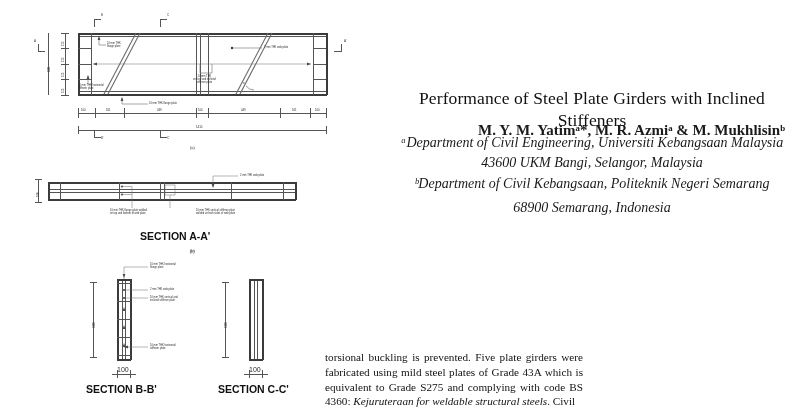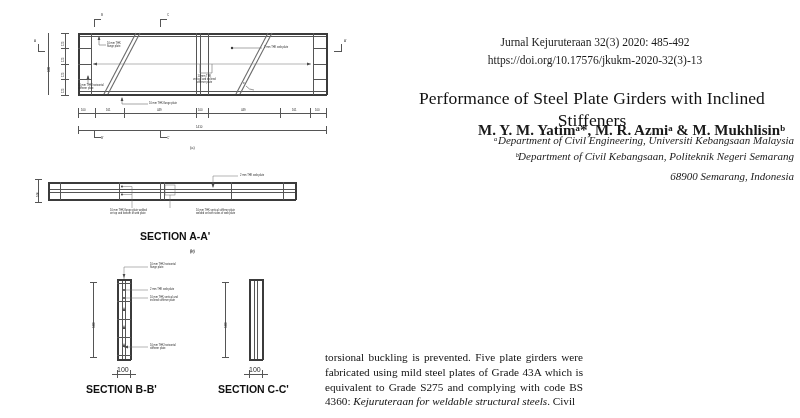--- a/index.html
+++ b/index.html
@@ -19,21 +19,21 @@
     position:absolute;left:390px;top:88px;width:404px;
     text-align:center;font-size:17.5px;line-height:1.25;color:#111;
     letter-spacing:.1px;
   }
   .authors{
     position:absolute;left:400px;top:122px;width:385px;
     text-align:right;font-size:15px;font-weight:bold;color:#1a1a1a;
   }
   .affil{
     position:absolute;left:390px;top:133px;width:404px;
-    text-align:right;font-size:11px;font-style:italic;line-height:1.45;color:#1a1a1a;
+    text-align:center;font-size:14px;font-style:italic;line-height:1.45;color:#1a1a1a;
   }
   .affil .gap{display:block;height:4px;}
   .src-caption{
     position:absolute;left:400px;top:211px;width:385px;
     text-align:center;font-size:11.5px;color:#9b9b9b;
     font-family:"Liberation Sans",sans-serif;
   }
   .bodytext{
     position:absolute;left:325px;top:350px;width:258px;
     font-size:11.2px;line-height:1.32;color:#111;text-align:justify;
@@ -60,31 +60,28 @@
           font-size:4px;color:#333;}
   .seclabel{position:absolute;font-family:"Liberation Sans",sans-serif;
             font-weight:bold;font-size:10.5px;color:#111;white-space:nowrap;}
   svg.ovl{position:absolute;left:0;top:0;overflow:visible;}
 </style>
 </head>
 <body>
 
 <div class="page">
 
-  <div class="journal">
-    <div>Jurnal Kejuruteraan 32(3) 2020: 485-492</div>
-    <div>https://doi.org/10.17576/jkukm-2020-32(3)-13</div>
-  </div>
 
   <div class="title">Performance of Steel Plate Girders with Inclined Stiffeners</div>
 
   <div class="authors">M. Y. M. Yatimᵃ*, M. R. Azmiᵃ &amp; M. Mukhlisinᵇ</div>
 
   <div class="affil">
     <div>ᵃDepartment of Civil Engineering, Universiti Kebangsaan Malaysia</div>
+    <div>43600 UKM Bangi, Selangor, Malaysia</div>
     <div>ᵇDepartment of Civil Kebangsaan, Politeknik Negeri Semarang</div>
     <span class="gap"></span>
     <div>68900 Semarang, Indonesia</div>
   </div>
 
 
   <div class="bodytext"><span>torsional buckling is prevented. Five plate girders were fabricated using mild steel plates of Grade 43A which is equivalent to Grade S275 and complying with code BS 4360: </span><i>Kejuruteraan for weldable structural steels</i><span>. Civil</span></div>
 
   <div class="dwg" style="left:0;top:0;width:350px;height:155px;">
 

